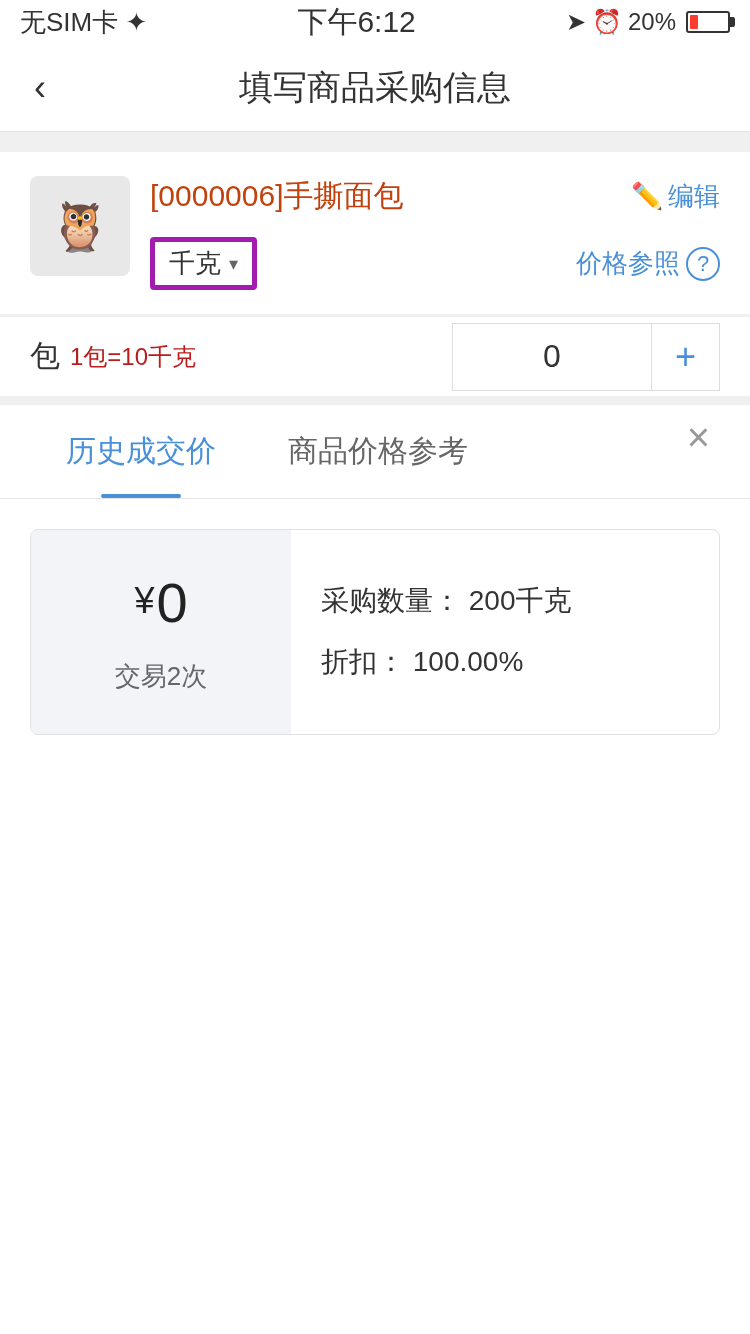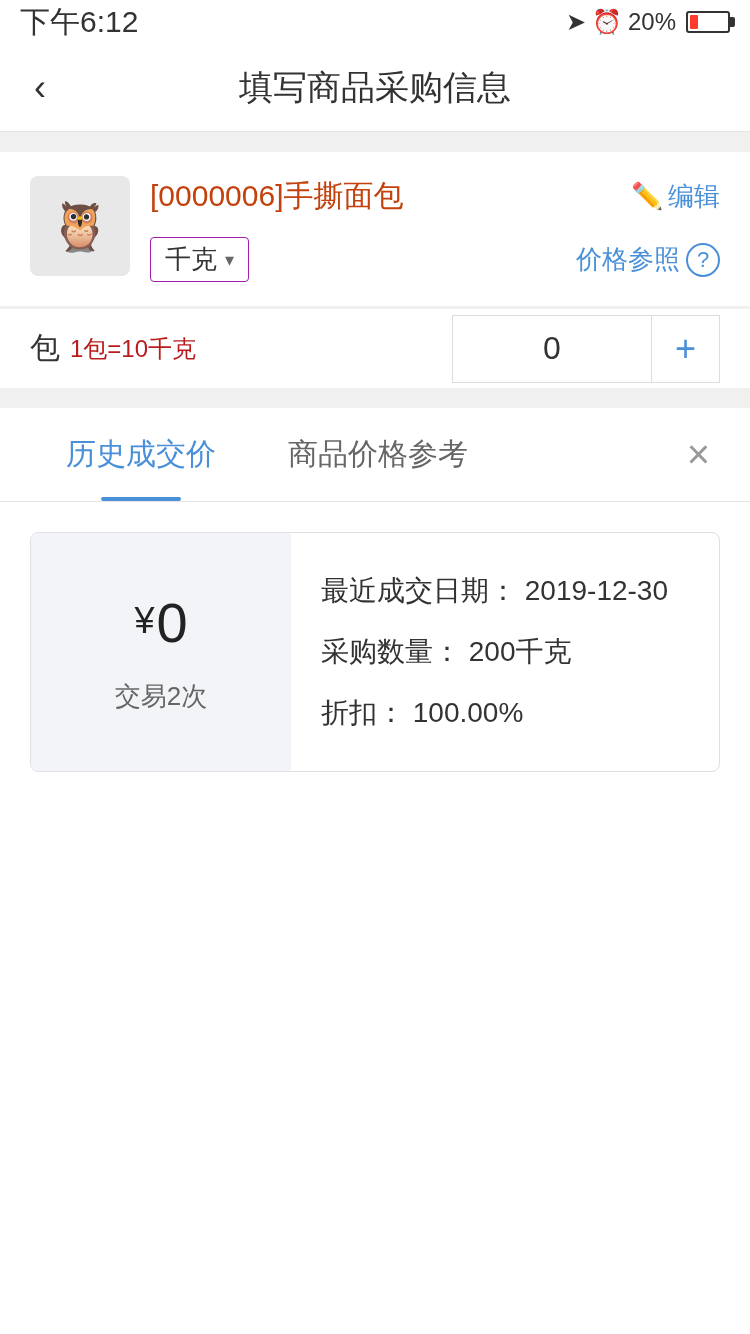--- a/index.html
+++ b/index.html
@@ -130,21 +130,21 @@
     }
     .product-unit-row {
       display: flex;
       justify-content: space-between;
       align-items: center;
     }
     .unit-label { font-size: 26px; color: #666; }
     .unit-select {
       display: inline-flex;
       align-items: center;
-      border: 1px solid #a21caf;
+      border: 5px solid #a21caf;
       border-radius: 4px;
       padding: 4px 14px 4px 14px;
       font-size: 26px;
       color: #333;
       gap: 8px;
       cursor: pointer;
     }
     .chevron-down { font-size: 18px; color: #666; }
     .price-ref {
       font-size: 26px;
@@ -201,23 +201,22 @@
       align-items: center;
       justify-content: center;
       font-size: 36px;
       color: #4a90d9;
       cursor: pointer;
     }
 
     
     .tabs-section {
       background: #fff;
-      margin-top: 20px;
-      display: flex;
-      align-items: center;
+      margin-top: 9px;
+      display: flex;
       justify-content: space-between;
       padding: 0 30px;
       border-bottom: 1px solid #e5e5e5;
       position: relative;
     }
     .tabs-container {
       display: flex;
       gap: 0;
     }
     .tab-item {
@@ -306,20 +305,23 @@
     .bottom-space {
       background: #fff;
       flex: 1;
       min-height: 600px;
     }
   </style>
 </head>
 <body>
 
 <div class="status-bar">
+  <div class="status-left">
+    <span>无SIM卡 ✦</span>
+  </div>
   <div class="status-center">下午6:12</div>
   <div class="status-right">
     <span>➤</span>
     <span>⏰</span>
     <span>20%</span>
     <span class="battery-icon">
       <span class="battery-fill"></span>
     </span>
   </div>
 </div>
@@ -385,24 +387,20 @@
   <div class="history-card">
     <div class="history-left">
       <div class="history-price">
         <span class="yen-symbol">¥</span>
         <span>0</span>
       </div>
       <div class="history-trades">交易2次</div>
     </div>
     <div class="history-right">
       <div class="history-detail-row">
-        <span>最近成交日期：</span>
-        <span>2019-12-30</span>
-      </div>
-      <div class="history-detail-row">
         <span>采购数量：</span>
         <span>200千克</span>
       </div>
       <div class="history-detail-row">
         <span>折扣：</span>
         <span>100.00%</span>
       </div>
     </div>
   </div>
 </div>

